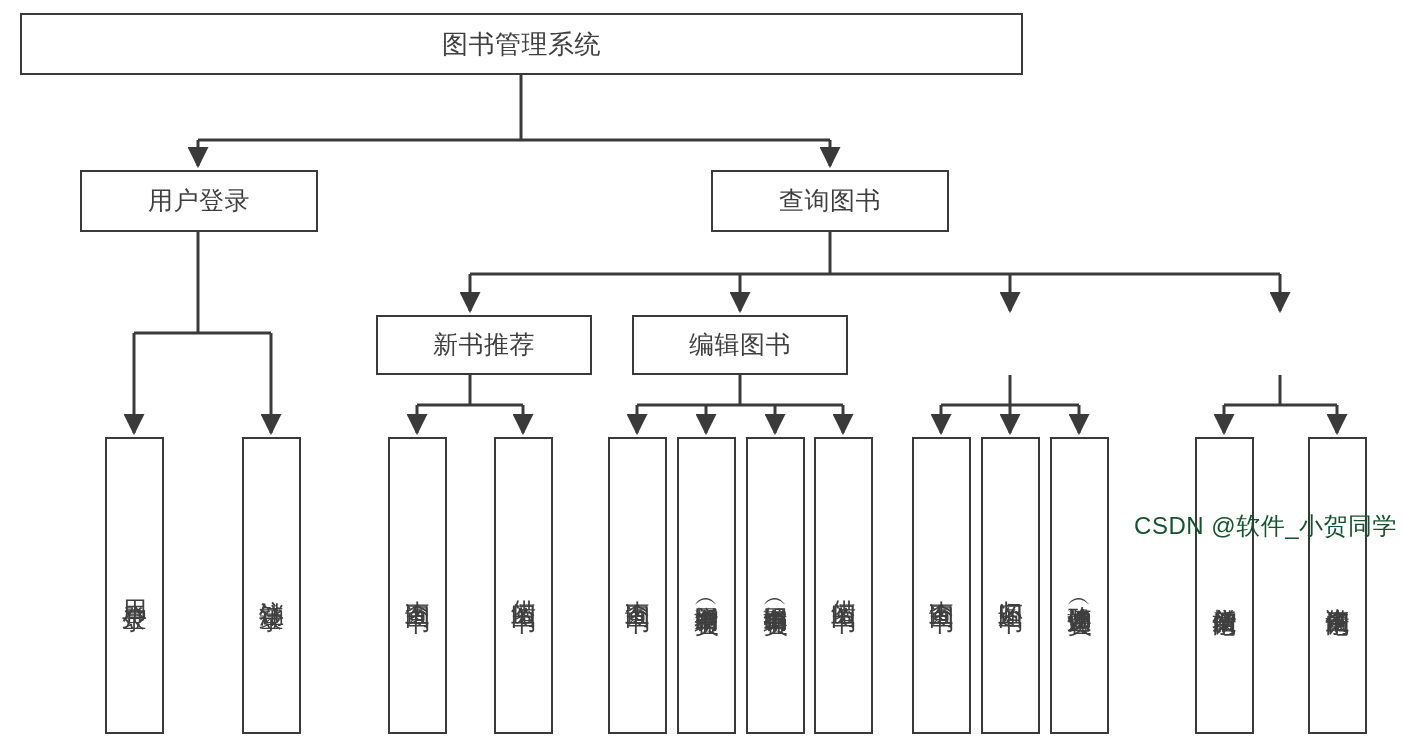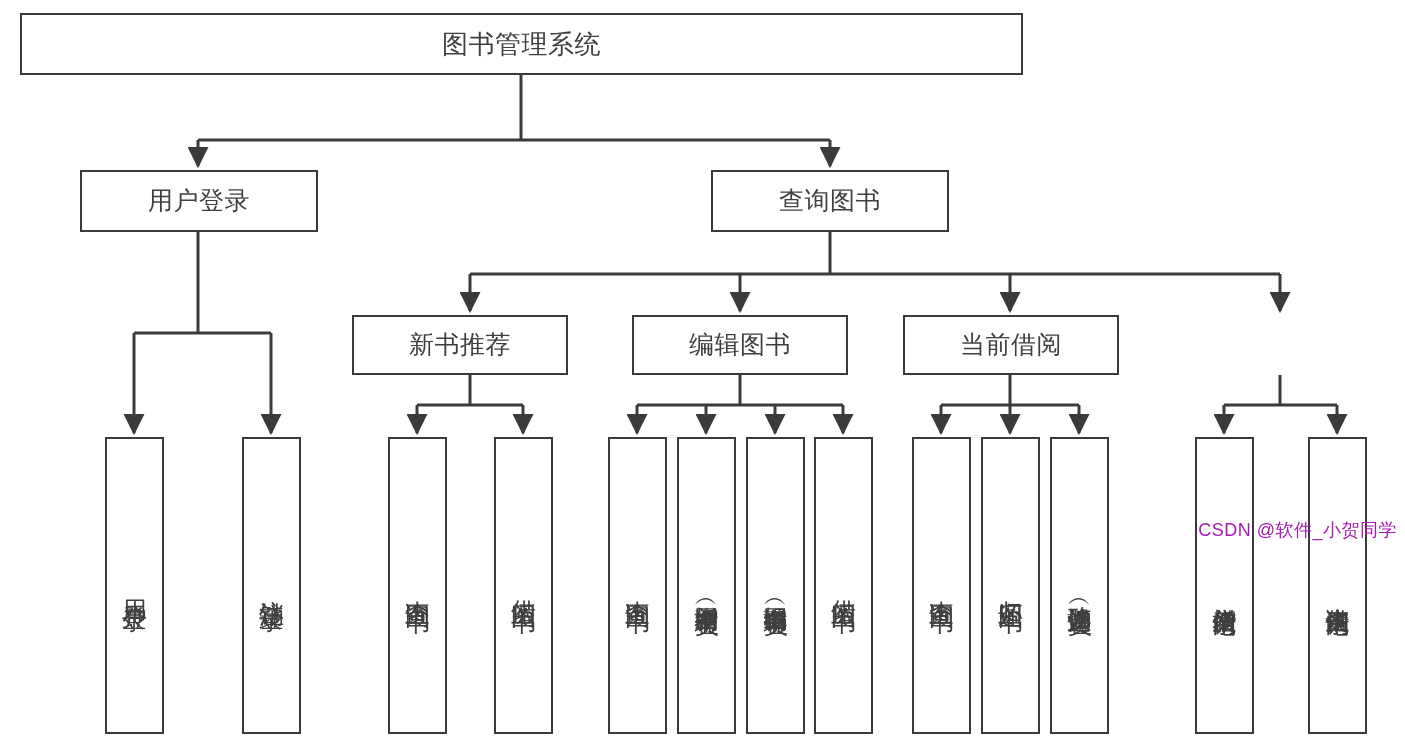--- a/index.html
+++ b/index.html
@@ -71,22 +71,22 @@
   .node.vert.long .label {
     font-size: 24px;
     letter-spacing: 1px;
     align-items: flex-start;
     padding-top: 6px;
   }
   .watermark {
     position: absolute;
     right: 8px;
     bottom: 4px;
-    font-size: 18px;
-    color: #a21caf;
+    font-size: 24px;
+    color: #14532d;
     letter-spacing: 0.5px;
     white-space: nowrap;
     pointer-events: none;
   }
 </style>
 </head>
 <body>
 
 <div id="canvas">
 
@@ -144,29 +144,26 @@
     <span class="label">图书管理系统</span>
   </div>
 
   <div class="node horiz" style="left:80px; top:170px; width:238px; height:62px;">
     <span class="label">用户登录</span>
   </div>
   <div class="node horiz" style="left:711px; top:170px; width:238px; height:62px;">
     <span class="label">查询图书</span>
   </div>
 
-  <div class="node horiz" style="left:352px; top:315px; width:216px; height:60px;">
+  <div class="node horiz" style="left:376px; top:315px; width:216px; height:60px;">
     <span class="label">新书推荐</span>
   </div>
   <div class="node horiz" style="left:632px; top:315px; width:216px; height:60px;">
     <span class="label">编辑图书</span>
   </div>
-  <div class="node horiz" style="left:903px; top:315px; width:216px; height:60px;">
-    <span class="label">当前借阅</span>
-  </div>
 
   <div class="node vert" style="left:105px; top:437px; width:59px; height:297px;">
     <span class="label">用户登录</span>
   </div>
   <div class="node vert" style="left:242px; top:437px; width:59px; height:297px;">
     <span class="label">注销登录</span>
   </div>
 
   <div class="node vert" style="left:388px; top:437px; width:59px; height:297px;">
     <span class="label">查询图书</span>

